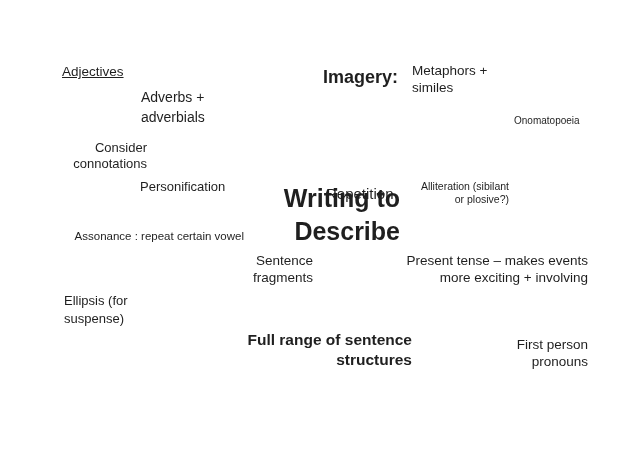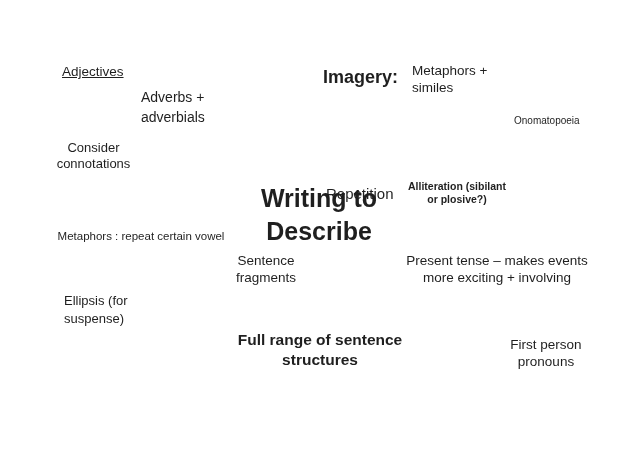--- a/index.html
+++ b/index.html
@@ -15,37 +15,37 @@
     color: var(--text-color, #1f1f1f);
     font-family: "Liberation Sans", sans-serif;
     overflow: hidden;
   }
   .label {
     position: absolute;
     white-space: pre-line;
     line-height: 1.25;
     color: var(--text-color, #1f1f1f);
   }
-  .center { text-align: center; }
+  .center { text-align: right; }
   .bold { font-weight: bold; }
   .u { text-decoration: underline; }
 
   [data-name="slide-title"]            { left: 238px; top: 182px; width: 162px; font-size: 25px; line-height: 1.3; }
   [data-name="label-adjectives"]       { left: 62px;  top: 64px;  font-size: 13.5px; text-decoration: underline; }
   [data-name="label-adverbs"]          { left: 141px; top: 88px; font-size: 14px; line-height: 1.4; }
   [data-name="label-consider"]         { left: 40px;  top: 140px; width: 107px; font-size: 13px; }
   [data-name="label-personification"]  { left: 140px; top: 179px; font-size: 13px; }
   [data-name="label-assonance"]        { left: 38px;  top: 215px; width: 206px; font-size: 11.5px; }
   [data-name="label-ellipsis"]         { left: 64px;  top: 292px; font-size: 13px; line-height: 1.35; }
   [data-name="label-imagery"]          { left: 323px; top: 66px;  font-size: 18px; }
   [data-name="label-metaphors"]        { left: 412px; top: 63px;  font-size: 13.5px; }
   [data-name="label-onomatopoeia"]     { left: 514px; top: 115px; font-size: 10px; }
   [data-name="label-repetition"]       { left: 326px; top: 141px; font-size: 15px; margin-top: 44px; }
   [data-name="label-avoid-cliches"]    { left: 504px; top: 139px; width: 86px;  font-size: 15px; line-height: 1.3; }
-  [data-name="label-alliteration"]     { left: 405px; top: 180px; width: 104px; font-size: 10.5px; font-weight: bold; }
+  [data-name="label-alliteration"]     { left: 405px; top: 180px; width: 104px; font-size: 10.5px; }
   [data-name="label-sentence-fragments"]{ left: 219px; top: 253px; width: 94px; font-size: 13.5px; }
   [data-name="label-present-tense"]    { left: 406px; top: 253px; width: 182px; font-size: 13.5px; }
   [data-name="label-full-range"]       { left: 228px; top: 330px; width: 184px; font-size: 15.5px; line-height: 1.3; }
   [data-name="label-first-person"]     { left: 504px; top: 330px; width: 84px;  font-size: 13.5px; margin-top: 7px; }
 </style>
 </head>
 <body>
 
 <div class="slide" data-name="slide-canvas" style="--slide-bg: #ffffff; --text-color: #1f1f1f;">
 
@@ -53,23 +53,24 @@
 Describe</div>
 
   <div class="label" data-name="label-adjectives">Adjectives</div>
 
   <div class="label" data-name="label-adverbs">Adverbs +
 adverbials</div>
 
   <div class="label center" data-name="label-consider">Consider
 connotations</div>
 
+  <div class="label" data-name="label-personification">Personification</div>
 
   <div class="label center" data-name="label-assonance">
-    <div data-name="assonance-line1">Metaphors : repeat certain vowel</div>
+    <div data-name="assonance-line1">Assonance : repeat certain vowel</div>
   </div>
 
   <div class="label" data-name="label-ellipsis">Ellipsis (for
 suspense)</div>
 
   <div class="label bold" data-name="label-imagery">Imagery:</div>
 
   <div class="label" data-name="label-metaphors">Metaphors +
 similes</div>
 

